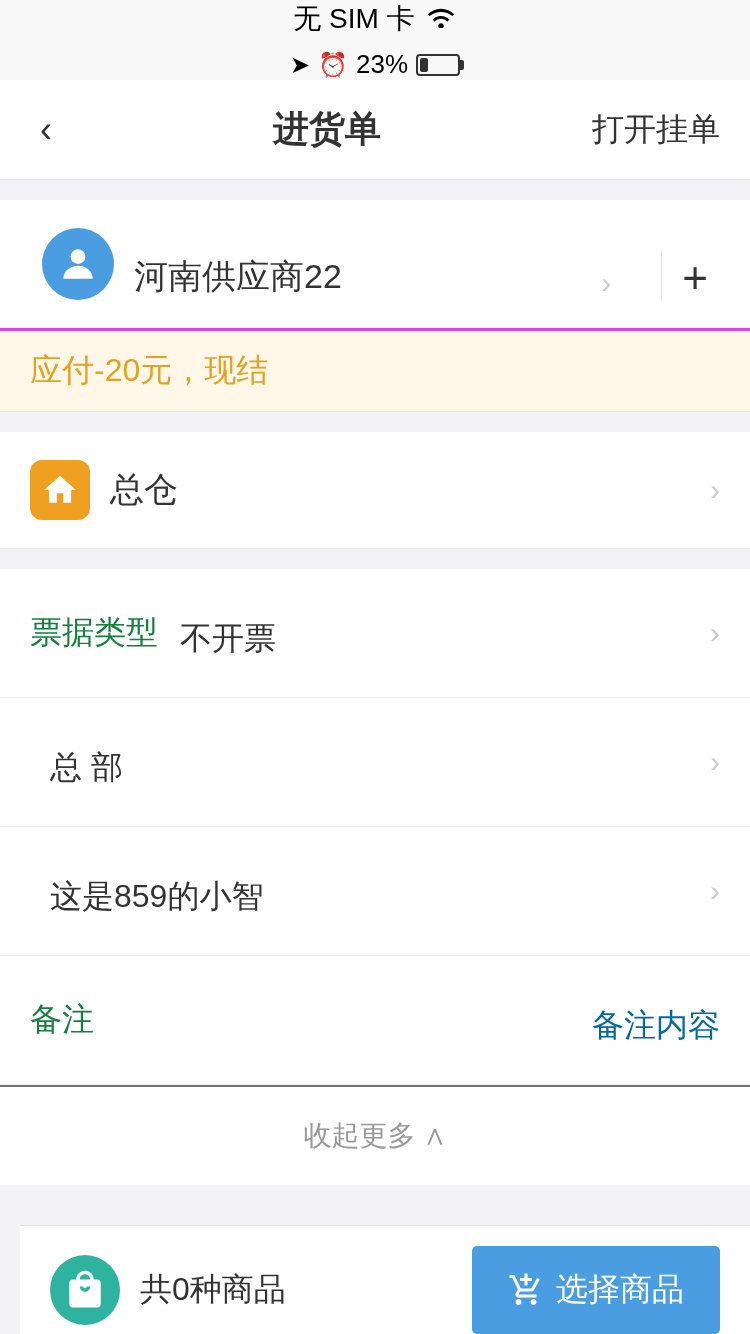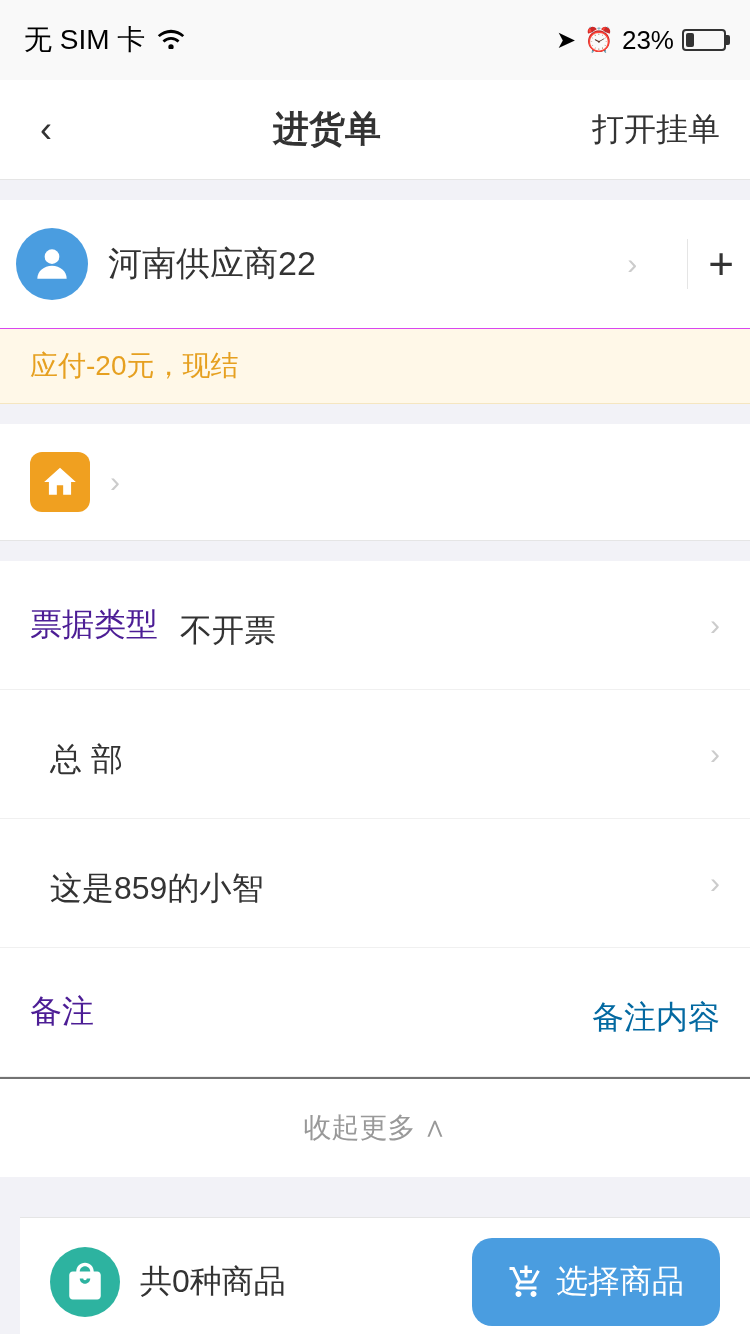--- a/index.html
+++ b/index.html
@@ -17,20 +17,21 @@
     .status-bar {
       width: 100%;
       height: 80px;
       background: #f9f9f9;
       display: flex;
       align-items: center;
       justify-content: space-between;
       padding: 0 24px;
       font-size: 28px;
       color: #000;
+      flex-direction: column;
     }
     .status-left {
       display: flex;
       align-items: center;
       gap: 10px;
     }
     .status-center {
       font-size: 32px;
       font-weight: 500;
       position: absolute;
@@ -110,24 +111,24 @@
 
     
     .card {
       background: #fff;
       margin-bottom: 0;
     }
 
     
     .supplier-row {
       display: flex;
-      align-items: center;
-      padding: 28px 16px;
-      background: #fff;
-      border-bottom: 1px solid #d946ef;
+      align-items: flex-end;
+      padding: 28px 42px;
+      background: #fff;
+      border-bottom: 3px solid #d946ef;
     }
     .supplier-avatar {
       width: 72px;
       height: 72px;
       border-radius: 50%;
       background: #4a9de0;
       display: flex;
       align-items: center;
       justify-content: center;
       margin-right: 20px;
@@ -158,21 +159,21 @@
       width: 1px;
       height: 50px;
       background: #e5e5e5;
       margin: 0 20px;
     }
 
     
     .warning-banner {
       background: #fff8e8;
       padding: 18px 30px;
-      font-size: 28px;
+      font-size: 32px;
       color: #e6a020;
       border-bottom: 1px solid #f5e6c0;
     }
 
     
     .warehouse-row {
       display: flex;
       align-items: center;
       padding: 28px 30px;
       background: #fff;
@@ -205,21 +206,21 @@
     }
     .form-row {
       display: flex;
       align-items: center;
       padding: 36px 30px;
       border-bottom: 1px solid #f0f0f0;
       min-height: 110px;
     }
     .form-label {
       font-size: 32px;
-      color: #4c1d95;
+      color: #15803d;
       width: 130px;
       flex-shrink: 0;
     }
     .form-value {
       flex: 1;
       font-size: 32px;
       color: #333;
       padding-left: 20px;
       margin-top: 12px;
     }
@@ -273,21 +274,21 @@
     .product-count {
       flex: 1;
       font-size: 32px;
       color: #333;
     }
     .select-btn {
       background: #4a9de0;
       color: #fff;
       font-size: 32px;
       padding: 22px 36px;
-      border-radius: 20px;
+      border-radius: 5px;
       display: flex;
       align-items: center;
       gap: 12px;
       cursor: pointer;
       border: none;
     }
     .select-btn svg {
       width: 36px;
       height: 36px;
       fill: #fff;
@@ -359,20 +360,21 @@
 <div class="section-divider"></div>
 
 <div class="card">
   <div class="warehouse-row">
     <div class="warehouse-icon">
 
       <svg viewBox="0 0 24 24" xmlns="http://www.w3.org/2000/svg">
         <path d="M10 20v-6h4v6h5v-8h3L12 3 2 12h3v8z"></path>
       </svg>
     </div>
+    <span class="warehouse-name">总仓</span>
     <span class="form-chevron">›</span>
   </div>
 </div>
 
 <div class="section-divider"></div>
 
 <div class="form-section">
 
   <div class="form-row">
     <span class="form-label">票据类型</span>

